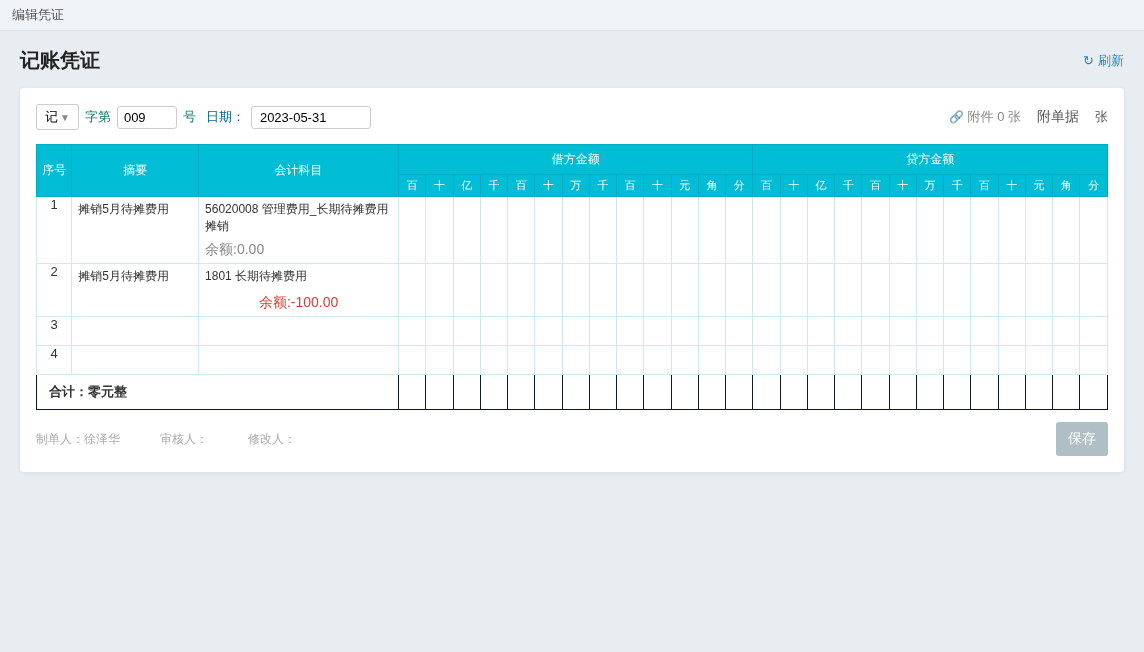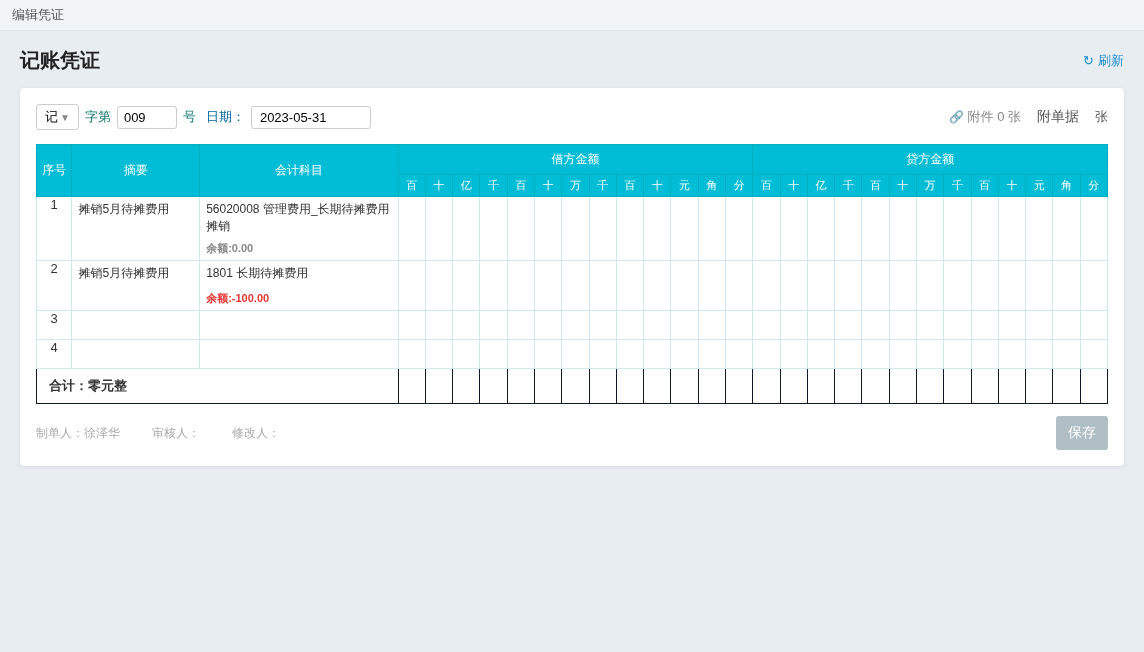--- a/index.html
+++ b/index.html
@@ -156,26 +156,25 @@
     .sub-header-row th {
       background: #00bcd4;
       font-size: 11px;
       padding: 3px 2px;
     }
     .cell-inner {
       padding: 4px 6px;
       min-height: 28px;
     }
     .cell-sub {
-      font-size: 11px;
+      font-size: 14px;
       color: #888;
       padding: 2px 6px 4px;
-      font-weight: bold;
-    }
-    .cell-sub.red { color: #e53935; }
+    }
+    .cell-sub.red { color: #e53935; text-align: center; }
     .digit-cell {
       text-align: center;
       font-size: 12px;
       padding: 2px;
       min-height: 48px;
     }
     .row-seq-cell {
       text-align: center;
       vertical-align: middle;
       font-size: 13px;
@@ -188,21 +187,21 @@
       font-size: 13px;
     }
     .footer-row {
       margin-top: 12px;
       display: flex;
       align-items: center;
       justify-content: space-between;
     }
     .footer-fields {
       display: flex;
-      gap: 32px;
+      gap: 40px;
       color: #aaa;
       font-size: 12px;
     }
     .save-btn {
       background: #b0bec5;
       color: #fff;
       border: none;
       padding: 8px 12px;
       border-radius: 3px;
       font-size: 14px;

